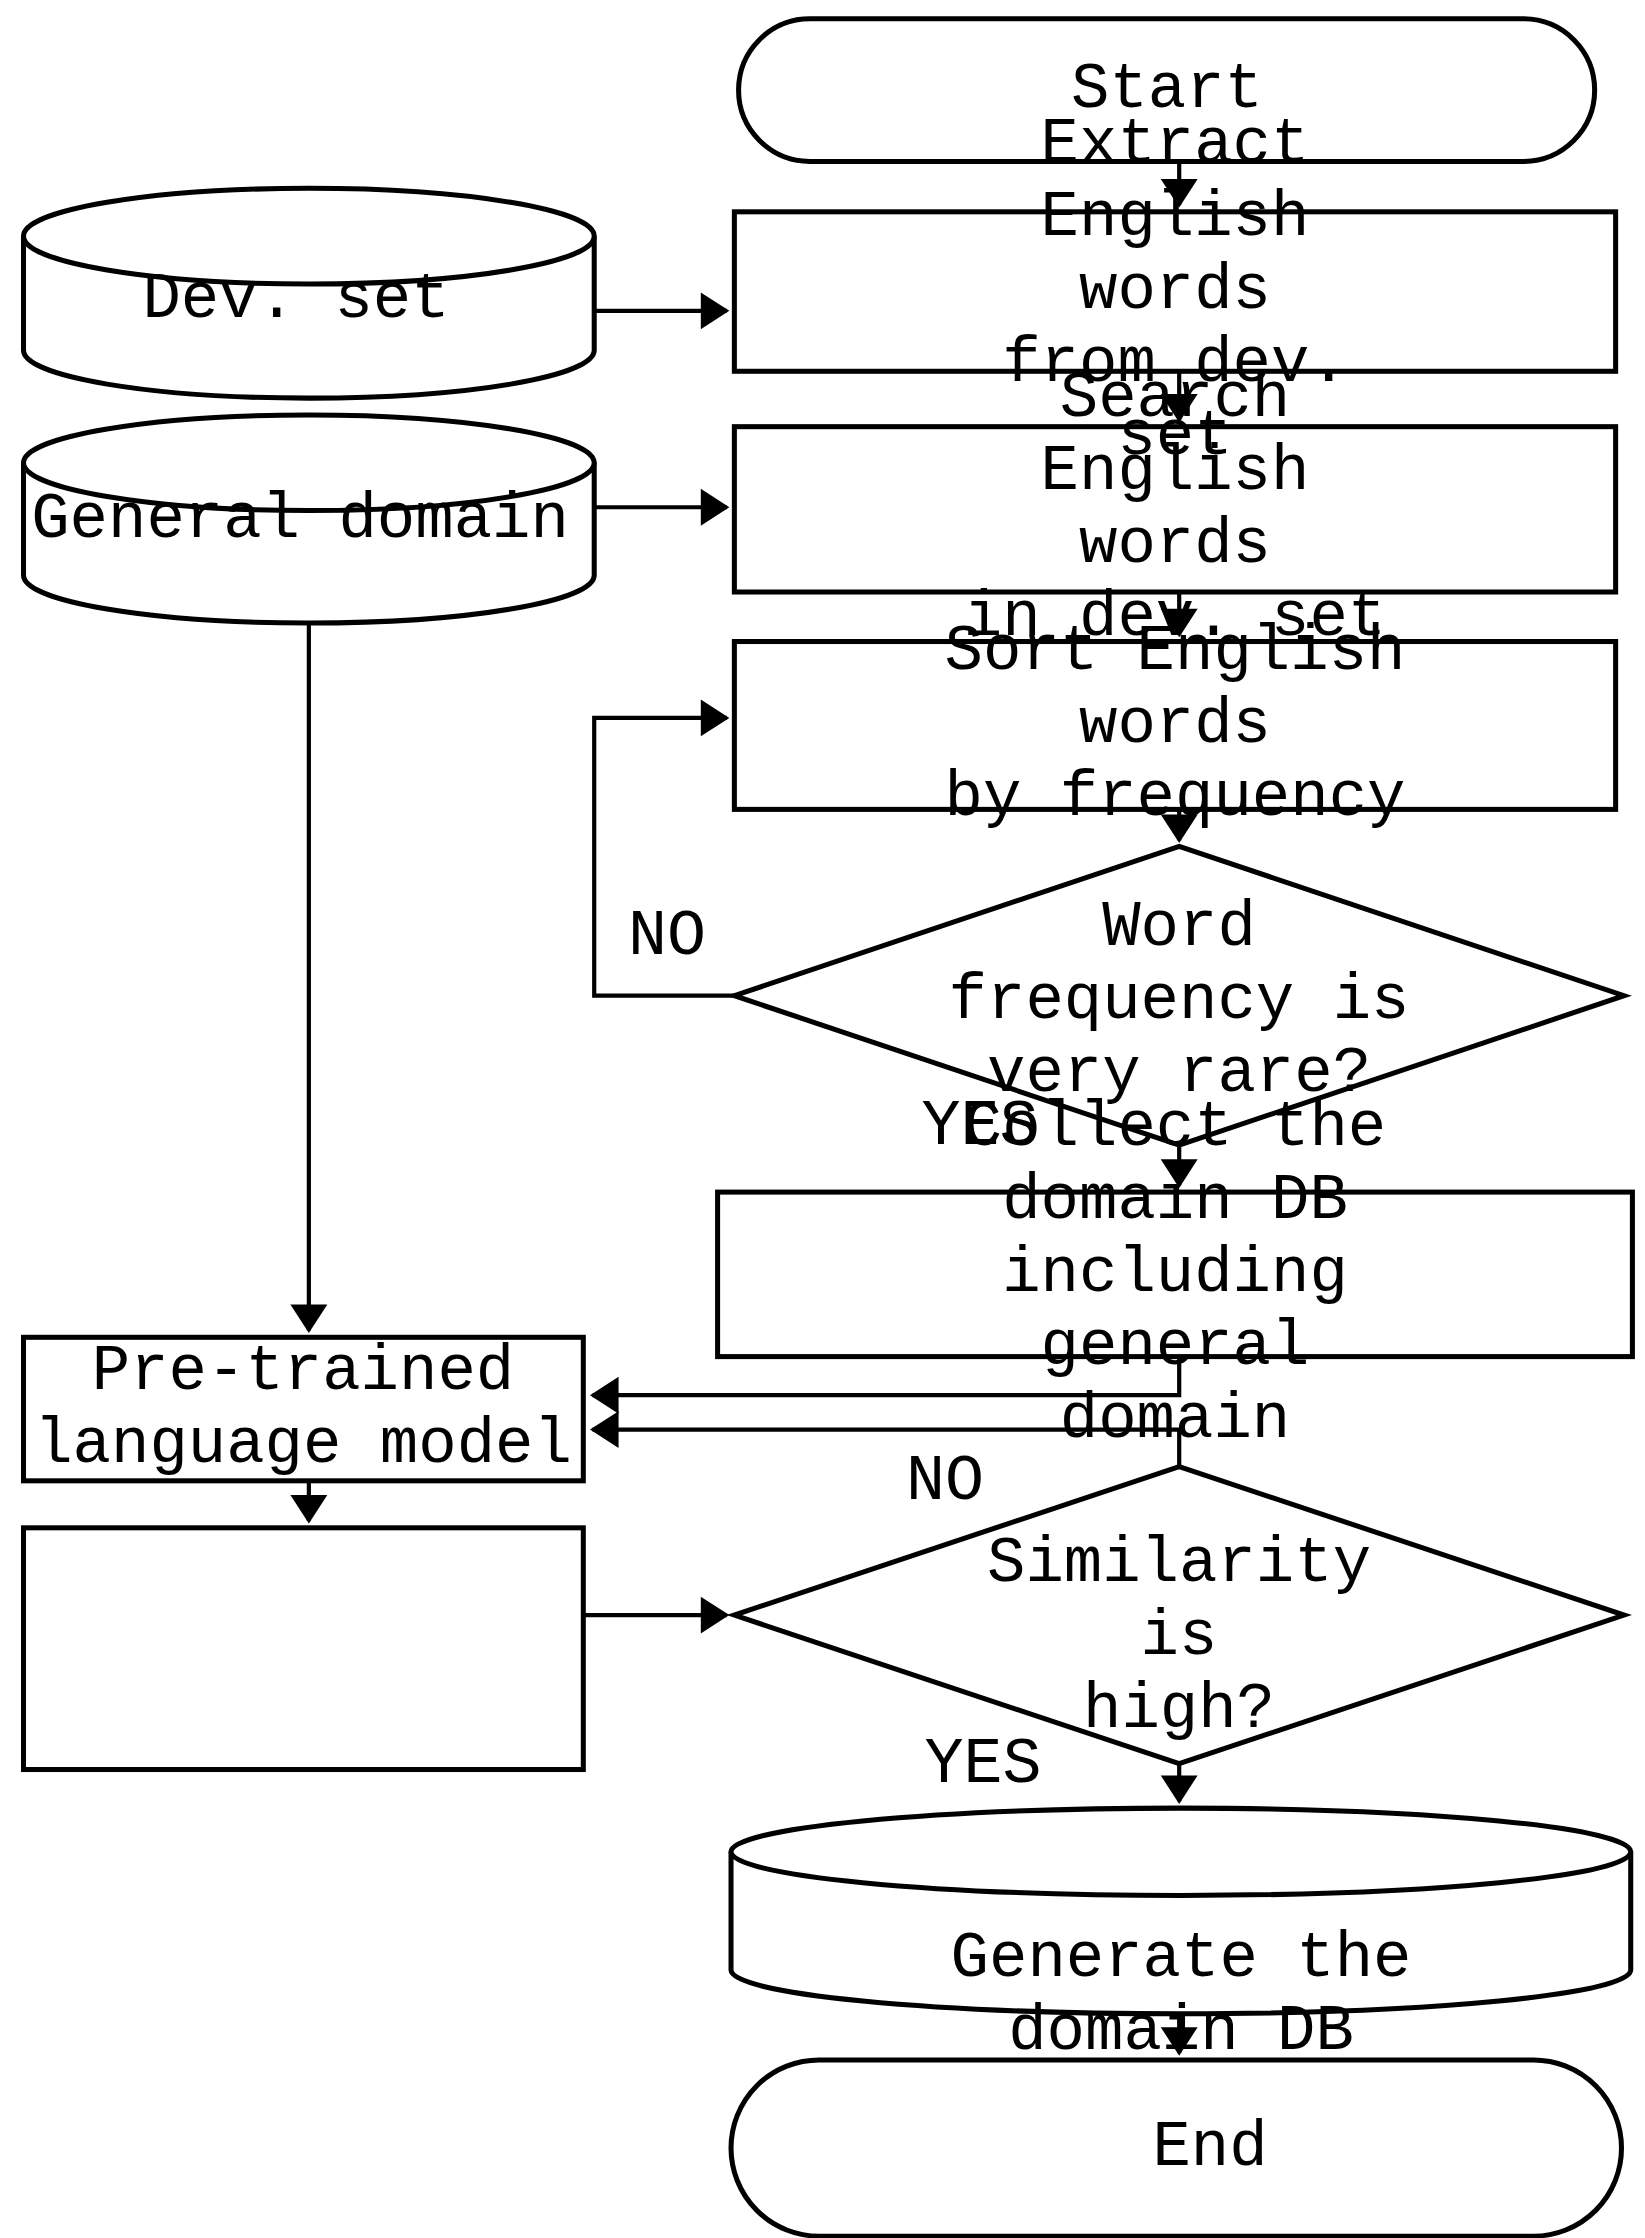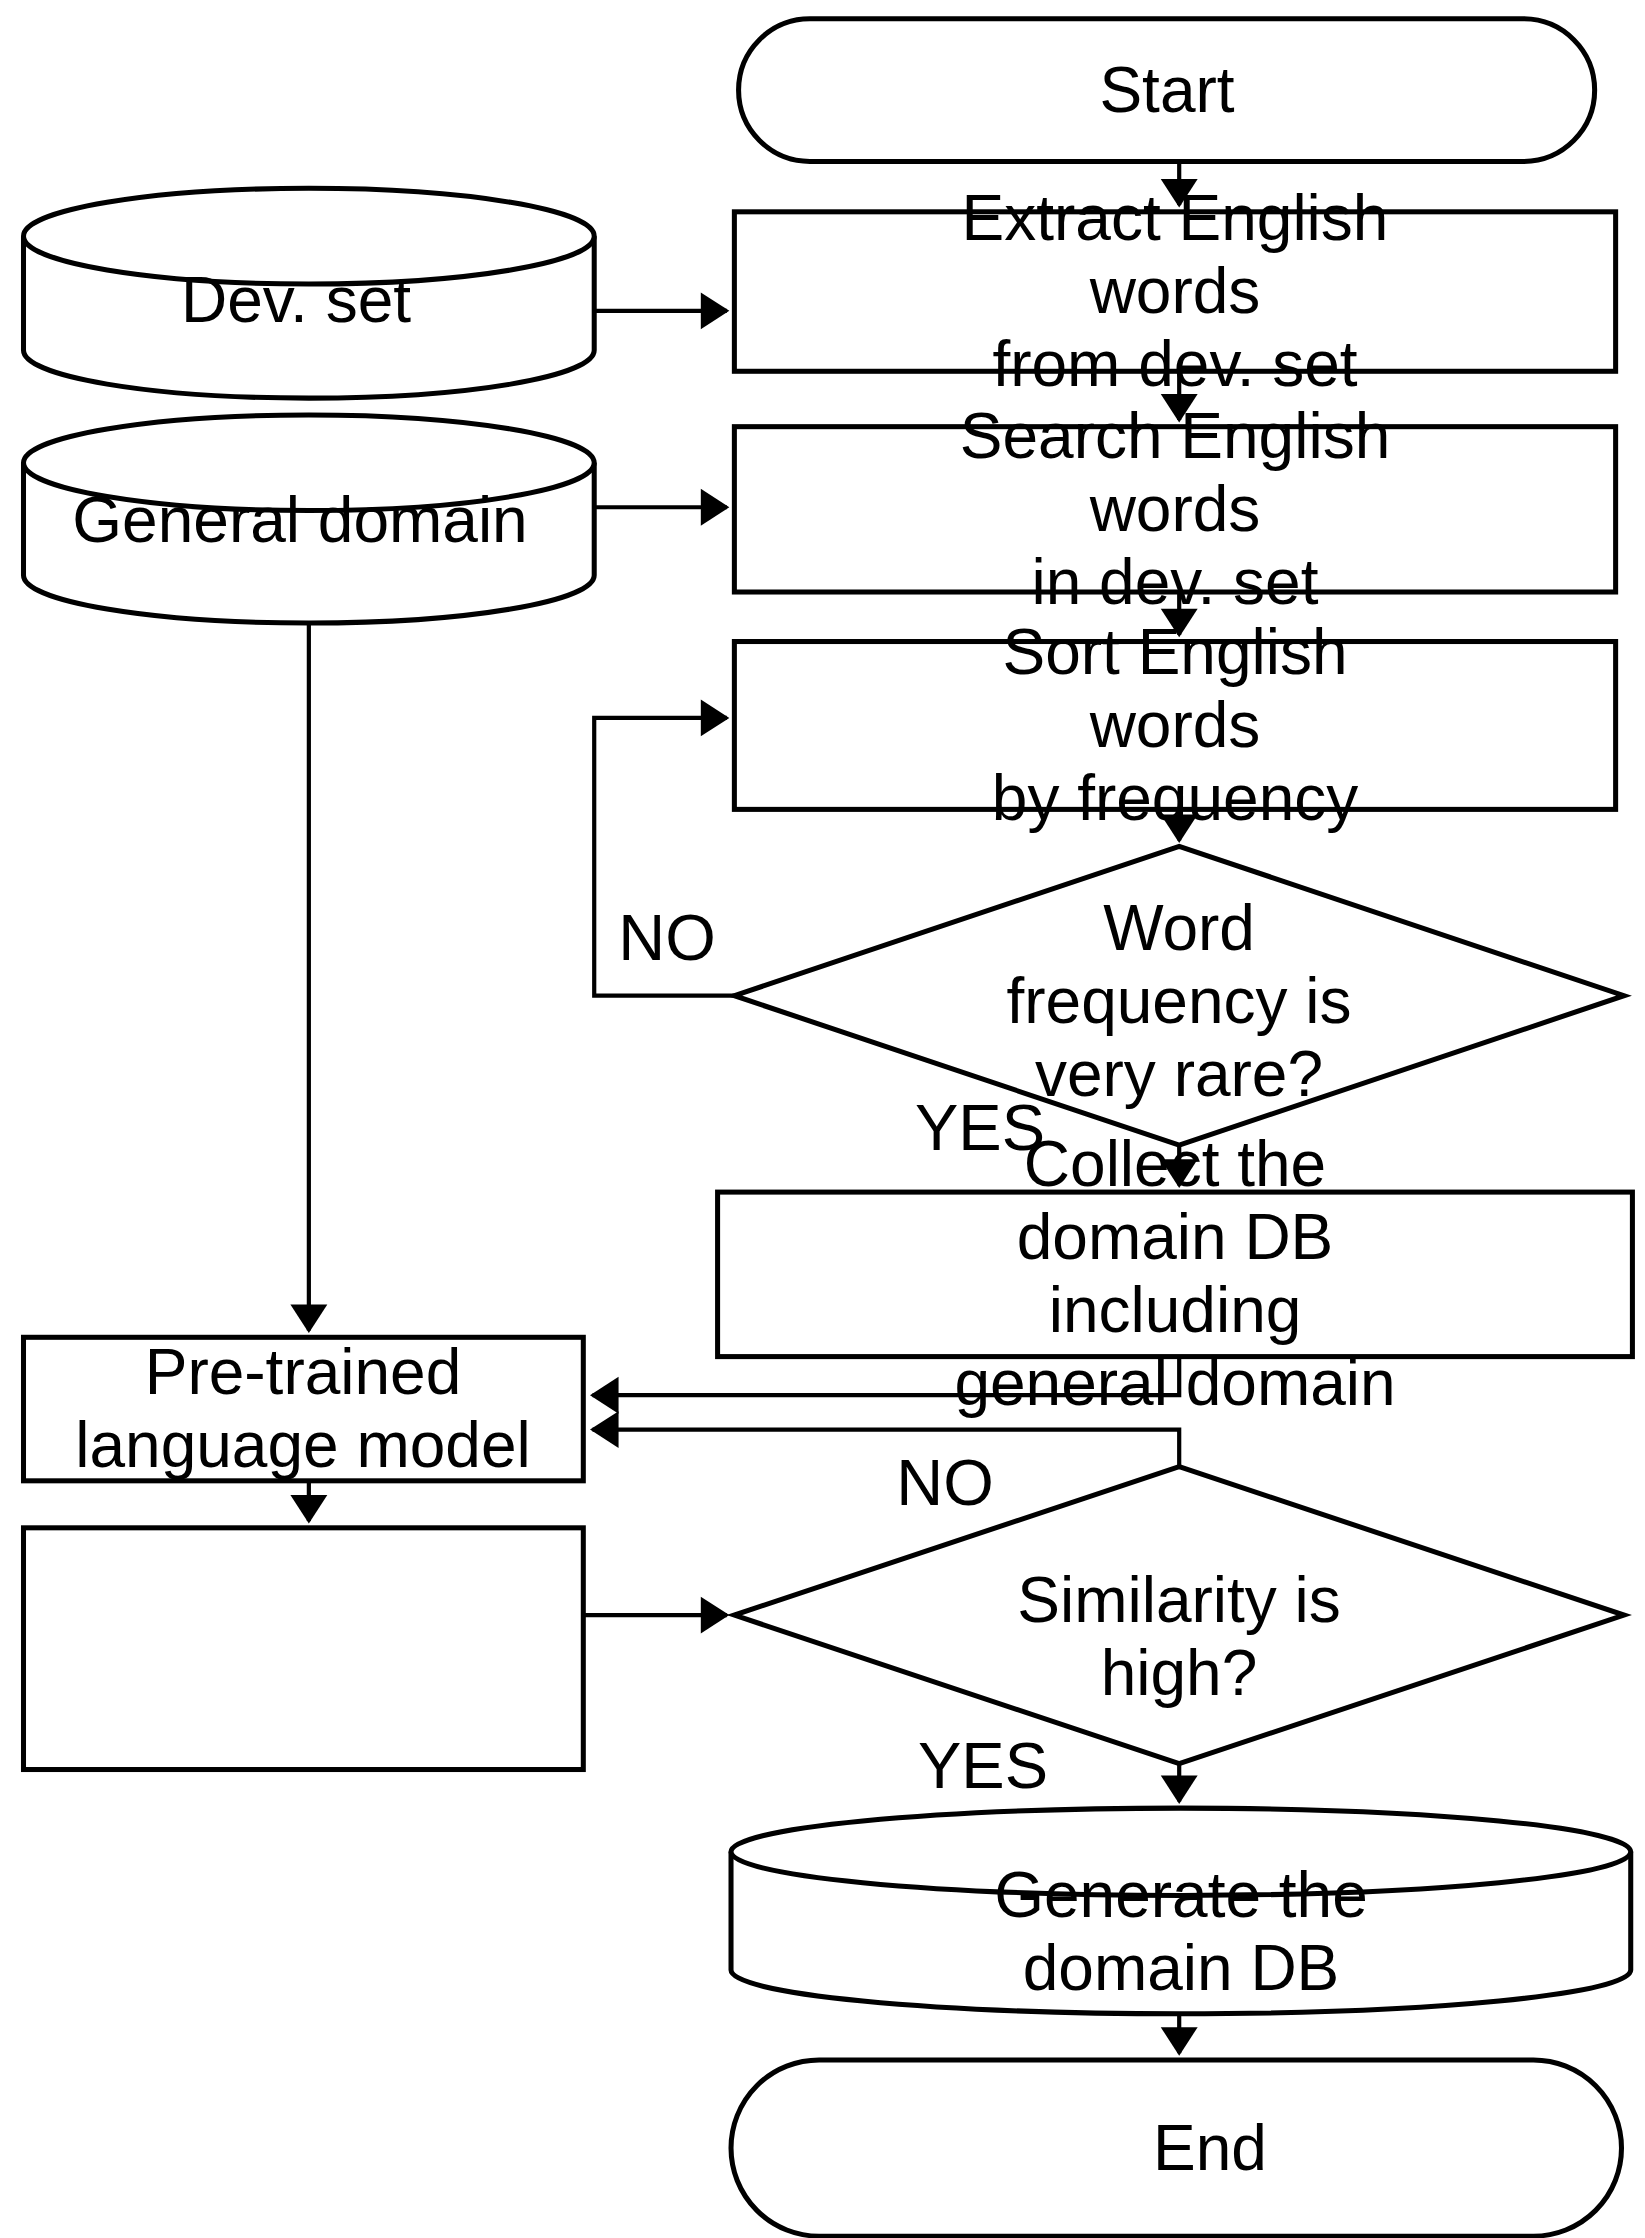--- a/index.html
+++ b/index.html
@@ -1,21 +1,21 @@
 <!DOCTYPE html>
 <html style="font-size:13.4px"><head>
 <meta charset="utf-8">
 <style>
   html, body { margin: 0; padding: 0; background: #ffffff; }
   #canvas {
     position: relative;
     width: 1645px;
     height: 2239px;
     background: #ffffff;
-    font-family: Liberation Sans, sans-serif;
+    font-family: Liberation Mono, monospace;
     color: #000000;
     overflow: hidden;
   }
   #shapes {
     position: absolute;
     left: 0; top: 0;
   }
   .lbl {
     position: absolute;
     transform: translate(-50%, -50%);
@@ -102,21 +102,21 @@
 by frequency</div>
   <div class="lbl" style="left:1179px; top:1001px;">Word
 frequency is
 very rare?</div>
   <div class="lbl" style="left:1175px; top:1274px;">Collect the domain DB
 including general domain</div>
   <div class="lbl" style="left:303px;  top:1409px;">Pre-trained
 language model</div>
   <div class="lbl" style="left:1179px; top:1637px;">Similarity is
 high?</div>
-  <div class="lbl" style="left:1181px; top:1932px;">Generate the domain DB</div>
+  <div class="lbl" style="left:1181px; top:1996px;">Generate the domain DB</div>
   <div class="lbl" style="left:1210px; top:2148px;">End</div>
 
   <div class="edge-lbl" style="left:667px;  top:937px;">NO</div>
   <div class="edge-lbl" style="left:980px; top:1127px;">YES</div>
   <div class="edge-lbl" style="left:945px; top:1482px;">NO</div>
   <div class="edge-lbl" style="left:983px; top:1765px;">YES</div>
 
 </div>
 
 

